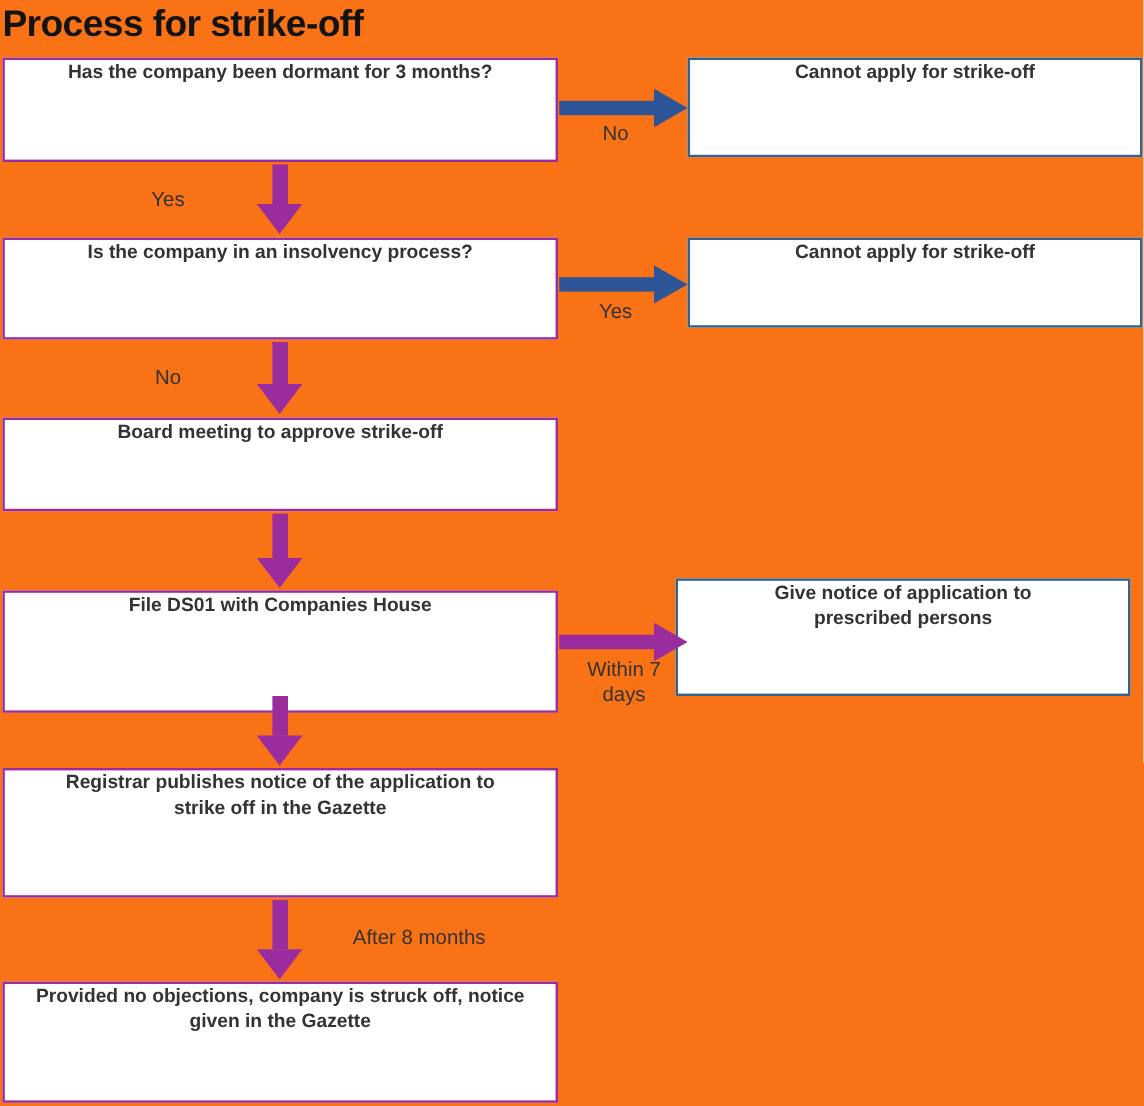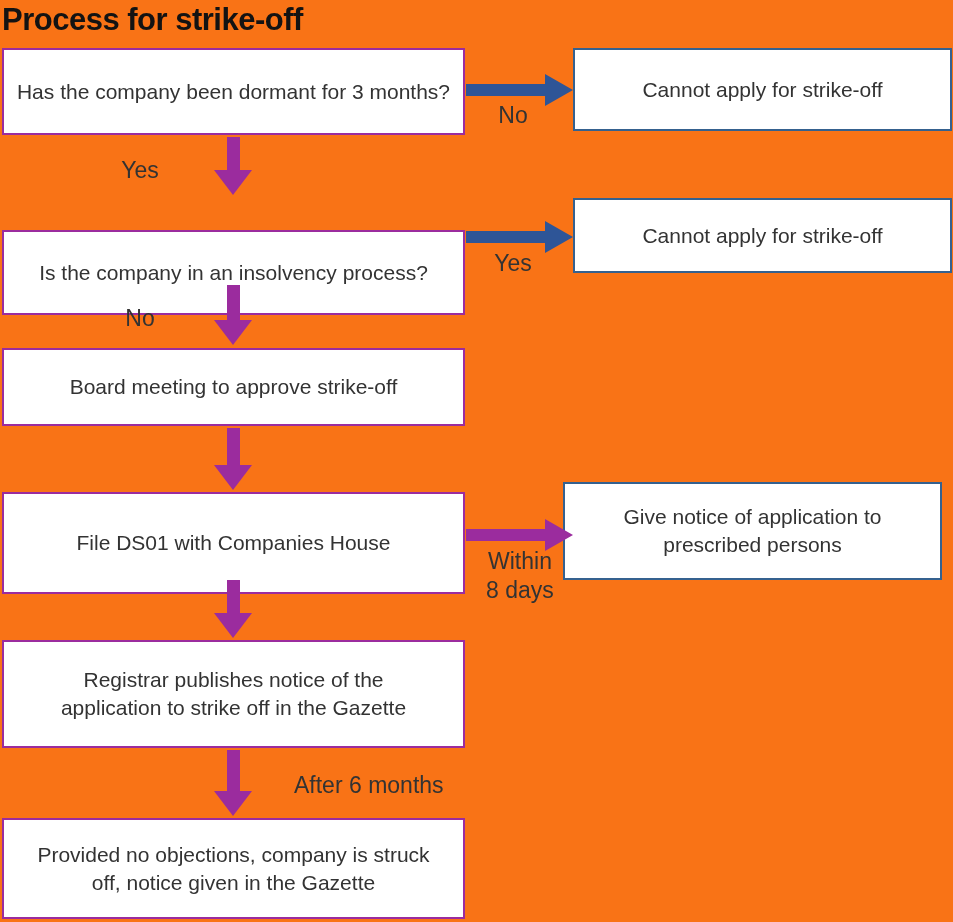--- a/index.html
+++ b/index.html
@@ -19,30 +19,30 @@
     overflow:hidden;
   }
   .title{
     position:absolute;left:2px;top:2px;
     font-size:31px;font-weight:800;letter-spacing:-0.5px;
     color:var(--title_text);
   }
   .node{
     position:absolute;
     background:#ffffff;
-    display:flex;align-items:center;justify-content:center;
+    display:flex;align-items:flex-start;justify-content:center;
     text-align:center;
-    font-size:21px;line-height:1.32;color:var(--text);
+    font-size:16px;line-height:1.32;color:var(--text);font-weight:bold;
   }
   .node.purple{border:2px solid var(--purple);}
   .node.blue{border:2px solid var(--blue_border);}
 
   
   .b1{left:2px;top:48px;width:463px;height:87px;}
-  .b2{left:2px;top:198px;width:463px;height:85px;margin-top:32px;}
+  .b2{left:2px;top:198px;width:463px;height:85px;}
   .b3{left:2px;top:348px;width:463px;height:78px;}
   .b4{left:2px;top:492px;width:463px;height:102px;}
   .b5{left:2px;top:640px;width:463px;height:108px;padding:0 30px;}
   .b6{left:2px;top:818px;width:463px;height:101px;padding:0 24px;}
 
   
   .r1{left:573px;top:48px;width:379px;height:83px;}
   .r2{left:573px;top:198px;width:379px;height:75px;}
   .r3{left:563px;top:482px;width:379px;height:98px;padding:0 56px;}
 
@@ -63,21 +63,21 @@
   .harrow.blue .shaft{background:var(--blue_arrow);}
   .harrow.blue .head{border-left:28px solid var(--blue_arrow);}
   .harrow.purpleA .shaft{background:var(--purple);}
   .harrow.purpleA .head{border-left:28px solid var(--purple);}
   .ha1{left:466px;top:74px;width:107px;}
   .ha2{left:466px;top:221px;width:107px;}
   .ha3{left:466px;top:519px;width:107px;}
 
   
   .edge-label{
-    position:absolute;font-size:23px;color:var(--text);
+    position:absolute;font-size:17px;color:var(--text);
     text-align:center;line-height:1.25;
   }
   .lyes1{left:118px;top:156px;width:44px;}
   .lno1{left:488px;top:101px;width:50px;}
   .lno2{left:118px;top:304px;width:44px;}
   .lyes2{left:486px;top:249px;width:54px;}
   .lwithin{left:484px;top:547px;width:72px;}
   .lafter{left:294px;top:771px;width:150px;text-align:left;white-space:nowrap;}
 </style>
 </head>
@@ -147,16 +147,16 @@
   </div>
   <div class="harrow purpleA ha3">
     <div class="shaft"></div>
     <div class="head"></div>
   </div>
 
   <div class="edge-label lyes1">Yes</div>
   <div class="edge-label lno1">No</div>
   <div class="edge-label lno2">No</div>
   <div class="edge-label lyes2">Yes</div>
-  <div class="edge-label lwithin">Within 8 days</div>
-  <div class="edge-label lafter">After 6 months</div>
+  <div class="edge-label lwithin">Within 7 days</div>
+  <div class="edge-label lafter">After 8 months</div>
 
 </div>
 
 </body></html>

